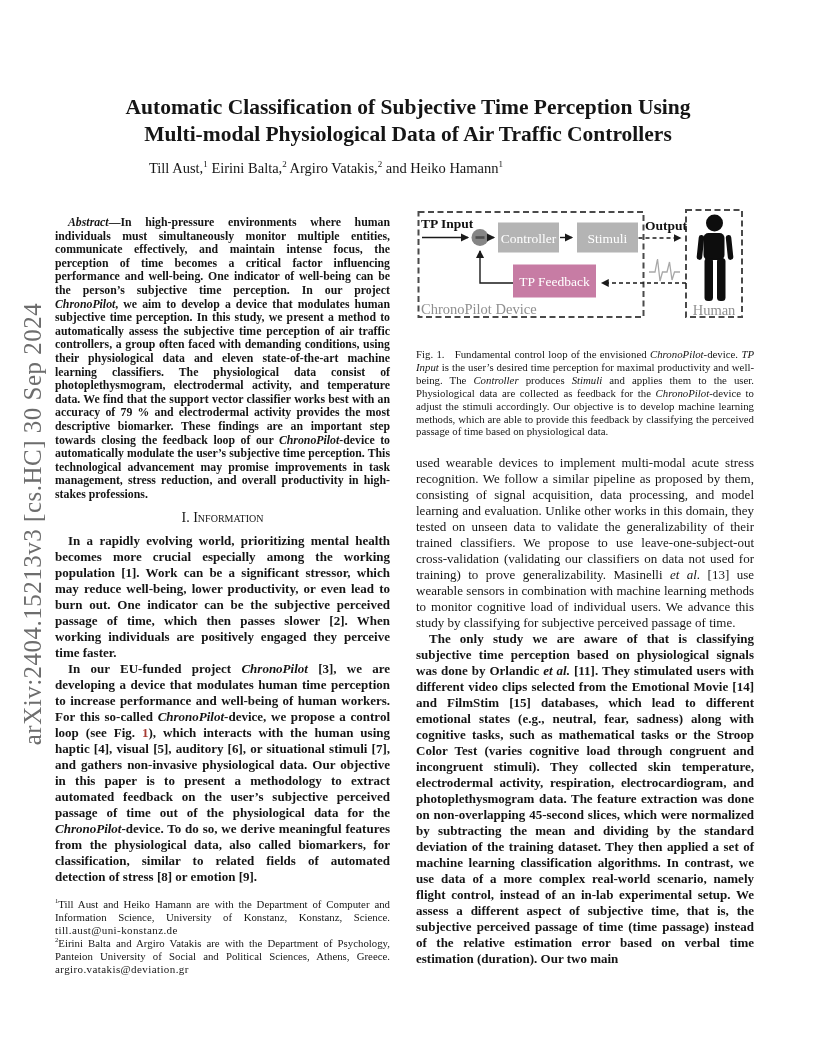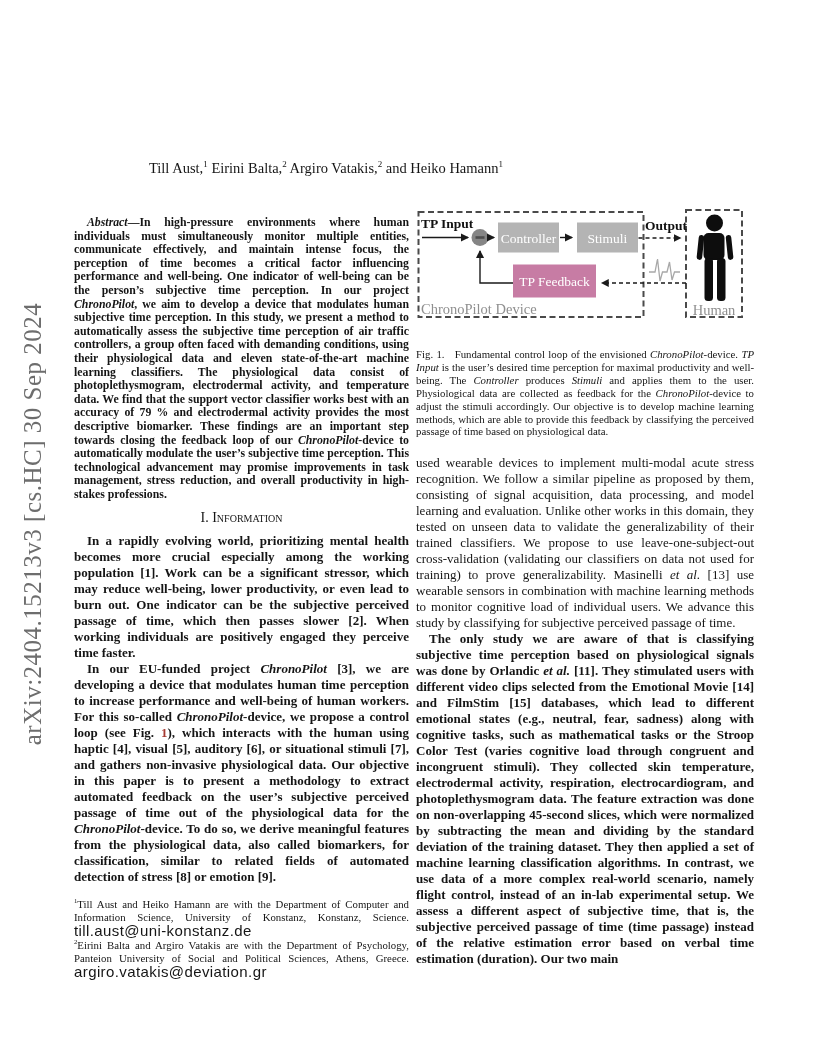--- a/index.html
+++ b/index.html
@@ -9,54 +9,56 @@
   .arxiv-banner{position:absolute;top:524px;left:33px;
     transform:translate(-50%,-50%) rotate(-90deg);white-space:nowrap;
     font-size:25px;color:#6d6d6d;letter-spacing:0.5px;}
 
   .paper-title{position:absolute;top:94px;left:98px;width:620px;text-align:center;
     font-weight:bold;font-size:21.5px;line-height:27px;}
 
   .author-line{position:absolute;top:160px;left:0;width:652px;text-align:center;
     font-size:14.5px;}
 
-  .col-left{position:absolute;left:74px;top:216px;width:335px;}
+  .col-left{position:absolute;left:55px;top:216px;width:335px;}
   .col-right{position:absolute;left:416px;top:207px;width:338px;}
 
   .abstract{font-weight:bold;font-size:11.8px;line-height:13.6px;
     text-align:justify;text-indent:13px;margin:0;}
   .section-heading{text-align:center;font-variant:small-caps;font-size:14px;
     margin:9px 0 7px 0;font-weight:normal;}
   .para{font-size:13px;line-height:16px;text-align:justify;margin:0;}
   .indent{text-indent:13px;font-weight:bold;}
 
   .footnotes{margin-top:13px;}
   .footnote{font-size:10.8px;line-height:13px;text-align:justify;margin:0;}
 
   .figure-box{width:338px;height:114px;position:relative;}
   .figure-caption{margin-top:27px;font-size:10.8px;line-height:12.9px;
     text-align:justify;}
   .rc-para-first{margin-top:17px;}
 
   .seg-i{font-style:italic;}
   .seg-sup{font-size:0.62em;vertical-align:super;line-height:0;}
-  .seg-mono{font-family:Liberation Sans, sans-serif;font-size:15px;letter-spacing:0.4px;}
+  .seg-mono{font-family:Liberation Serif, serif;font-size:11px;letter-spacing:0.4px;}
   .seg-link{color:#a63a32;}
 
   svg text{font-family:"Liberation Serif",serif;}
   .fig-label-bold{font-weight:bold;font-size:13.5px;fill:#111;}
   .fig-box-text{font-size:13.5px;fill:#ffffff;}
   .fig-gray-label{font-size:14.5px;fill:#8f8f8f;}
 </style>
 </head>
 <body>
 
 <div class="arxiv-banner">arXiv:2404.15213v3  [cs.HC]  30 Sep 2024</div>
 
 <div class="paper-title">
+  <div>Automatic Classification of Subjective Time Perception Using</div>
+  <div>Multi-modal Physiological Data of Air Traffic Controllers</div>
 </div>
 
 <div class="author-line"><span>Till Aust,</span><span class="seg-sup">1</span><span> Eirini Balta,</span><span class="seg-sup">2</span><span> Argiro Vatakis,</span><span class="seg-sup">2</span><span> and Heiko Hamann</span><span class="seg-sup">1</span></div>
 
 <div class="col-left">
   <p class="abstract"><span class="seg-i">Abstract</span><span>—In high-pressure environments where human individuals must simultaneously monitor multiple entities, communicate effectively, and maintain intense focus, the perception of time becomes a critical factor influencing performance and well-being. One indicator of well-being can be the person’s subjective time perception. In our project </span><span class="seg-i">ChronoPilot</span><span>, we aim to develop a device that modulates human subjective time perception. In this study, we present a method to automatically assess the subjective time perception of air traffic controllers, a group often faced with demanding conditions, using their physiological data and eleven state-of-the-art machine learning classifiers. The physiological data consist of photoplethysmogram, electrodermal activity, and temperature data. We find that the support vector classifier works best with an accuracy of 79 % and electrodermal activity provides the most descriptive biomarker. These findings are an important step towards closing the feedback loop of our </span><span class="seg-i">ChronoPilot</span><span>-device to automatically modulate the user’s subjective time perception. This technological advancement may promise improvements in task management, stress reduction, and overall productivity in high-stakes professions.</span></p>
   <h2 class="section-heading">I. Information</h2>
   <p class="para indent"><span>In a rapidly evolving world, prioritizing mental health becomes more crucial especially among the working population [1]. Work can be a significant stressor, which may reduce well-being, lower productivity, or even lead to burn out. One indicator can be the subjective perceived passage of time, which then passes slower [2]. When working individuals are positively engaged they perceive time faster.</span></p>
   <p class="para indent"><span>In our EU-funded project </span><span class="seg-i">ChronoPilot</span><span> [3], we are developing a device that modulates human time perception to increase performance and well-being of human workers. For this so-called </span><span class="seg-i">ChronoPilot</span><span>-device, we propose a control loop (see Fig. </span><span class="seg-link">1</span><span>), which interacts with the human using haptic [4], visual [5], auditory [6], or situational stimuli [7], and gathers non-invasive physiological data. Our objective in this paper is to present a methodology to extract automated feedback on the user’s subjective perceived passage of time out of the physiological data for the </span><span class="seg-i">ChronoPilot</span><span>-device. To do so, we derive meaningful features from the physiological data, also called biomarkers, for classification, similar to related fields of automated detection of stress [8] or emotion [9].</span></p>
   <div class="footnotes">

